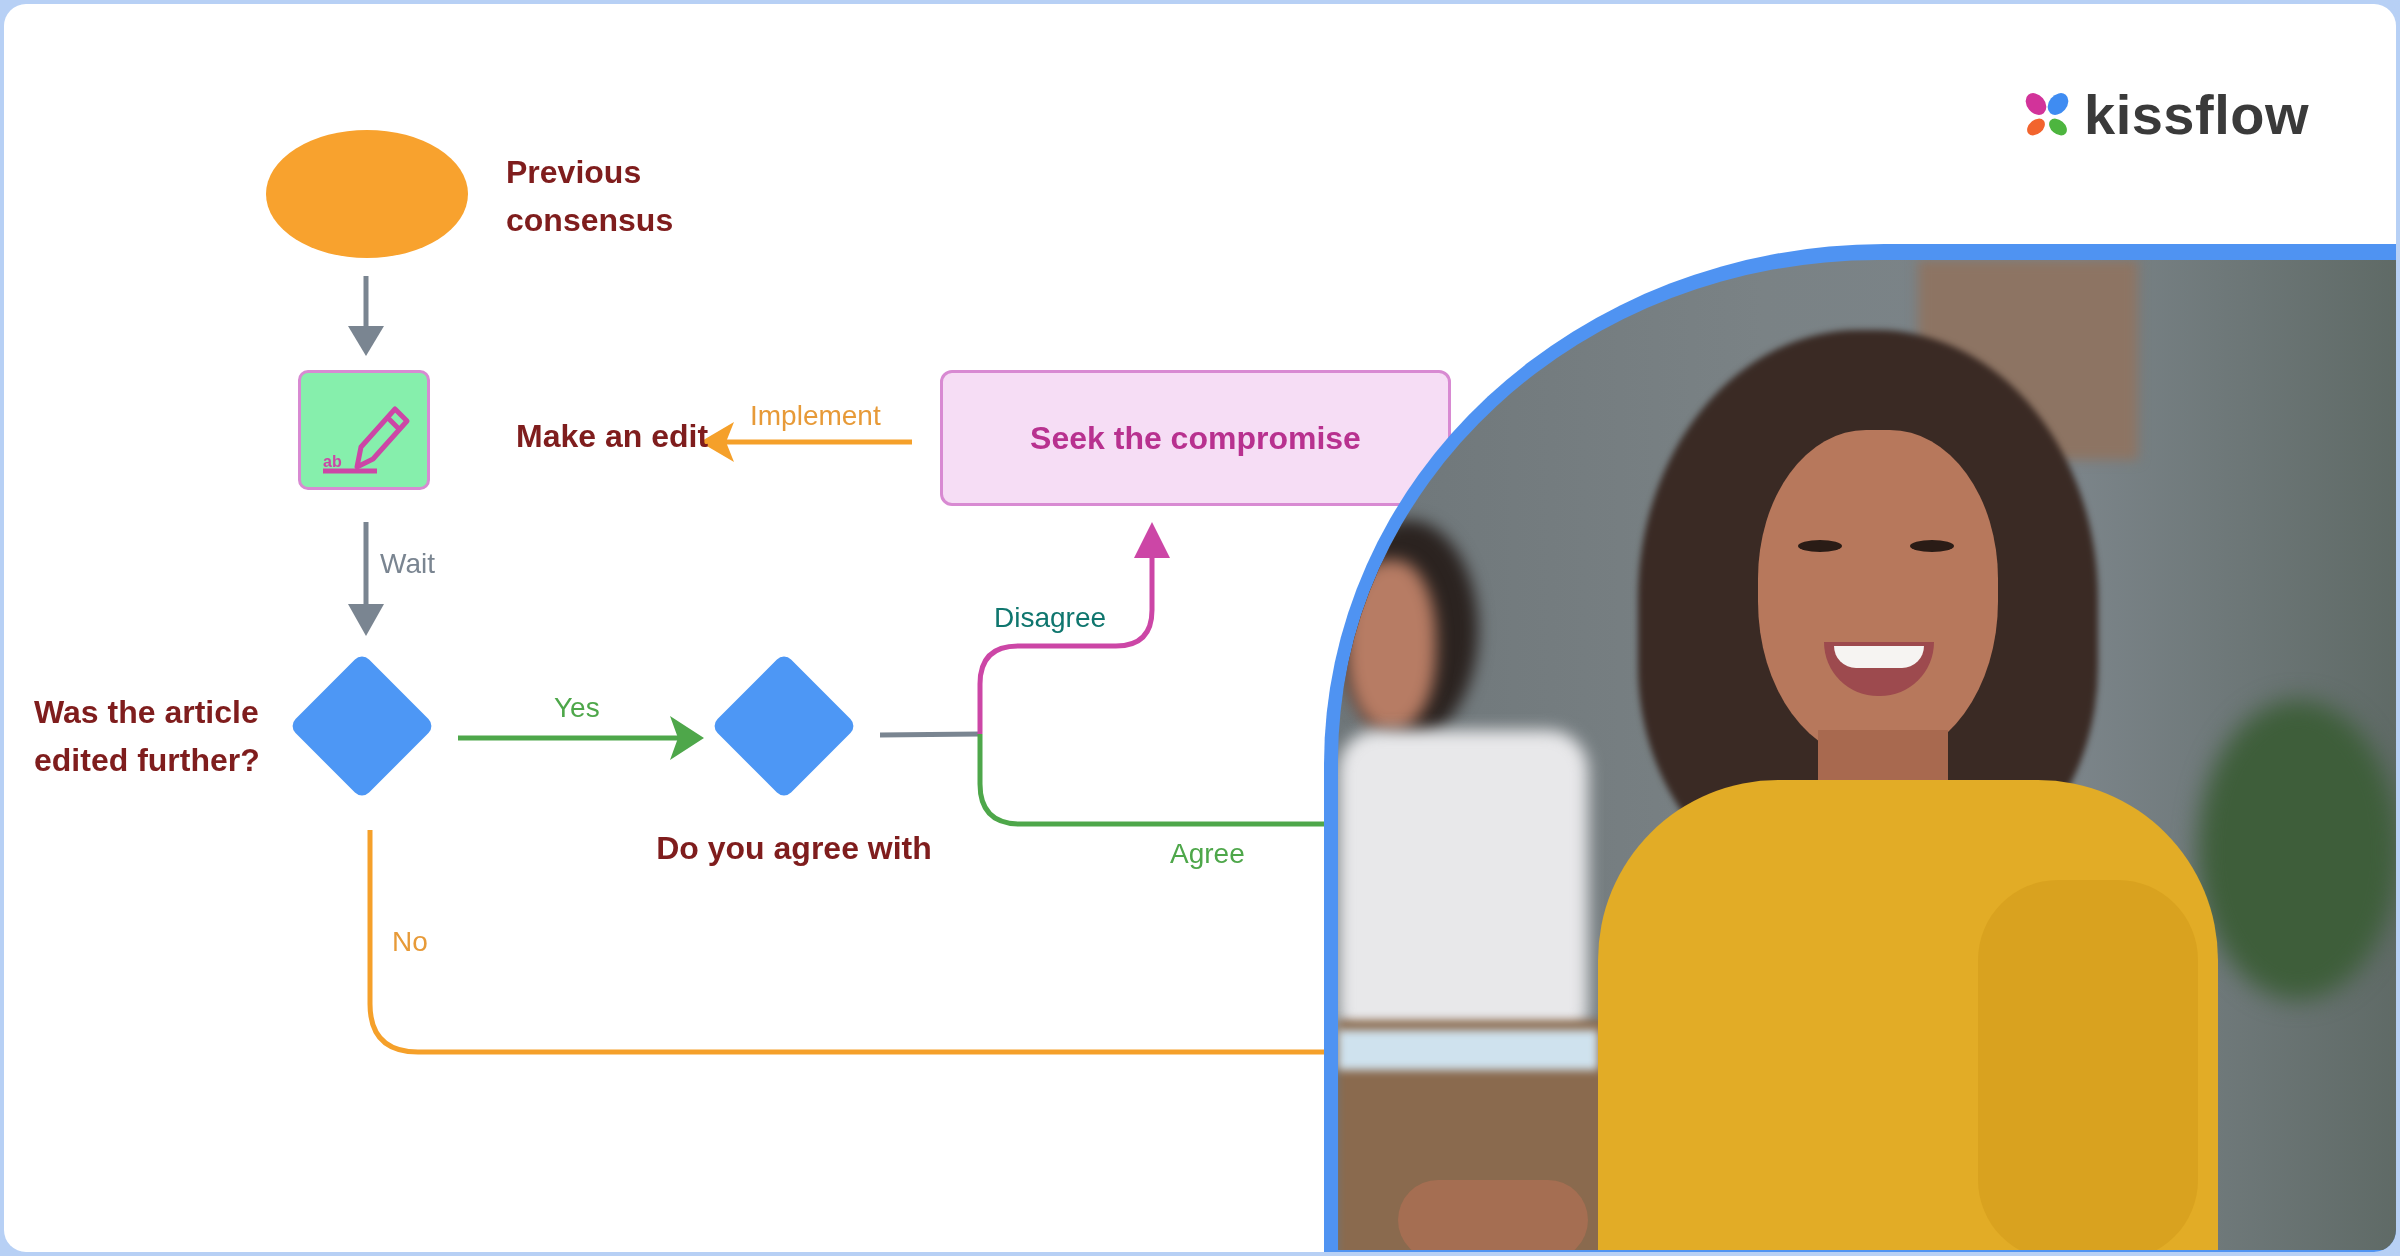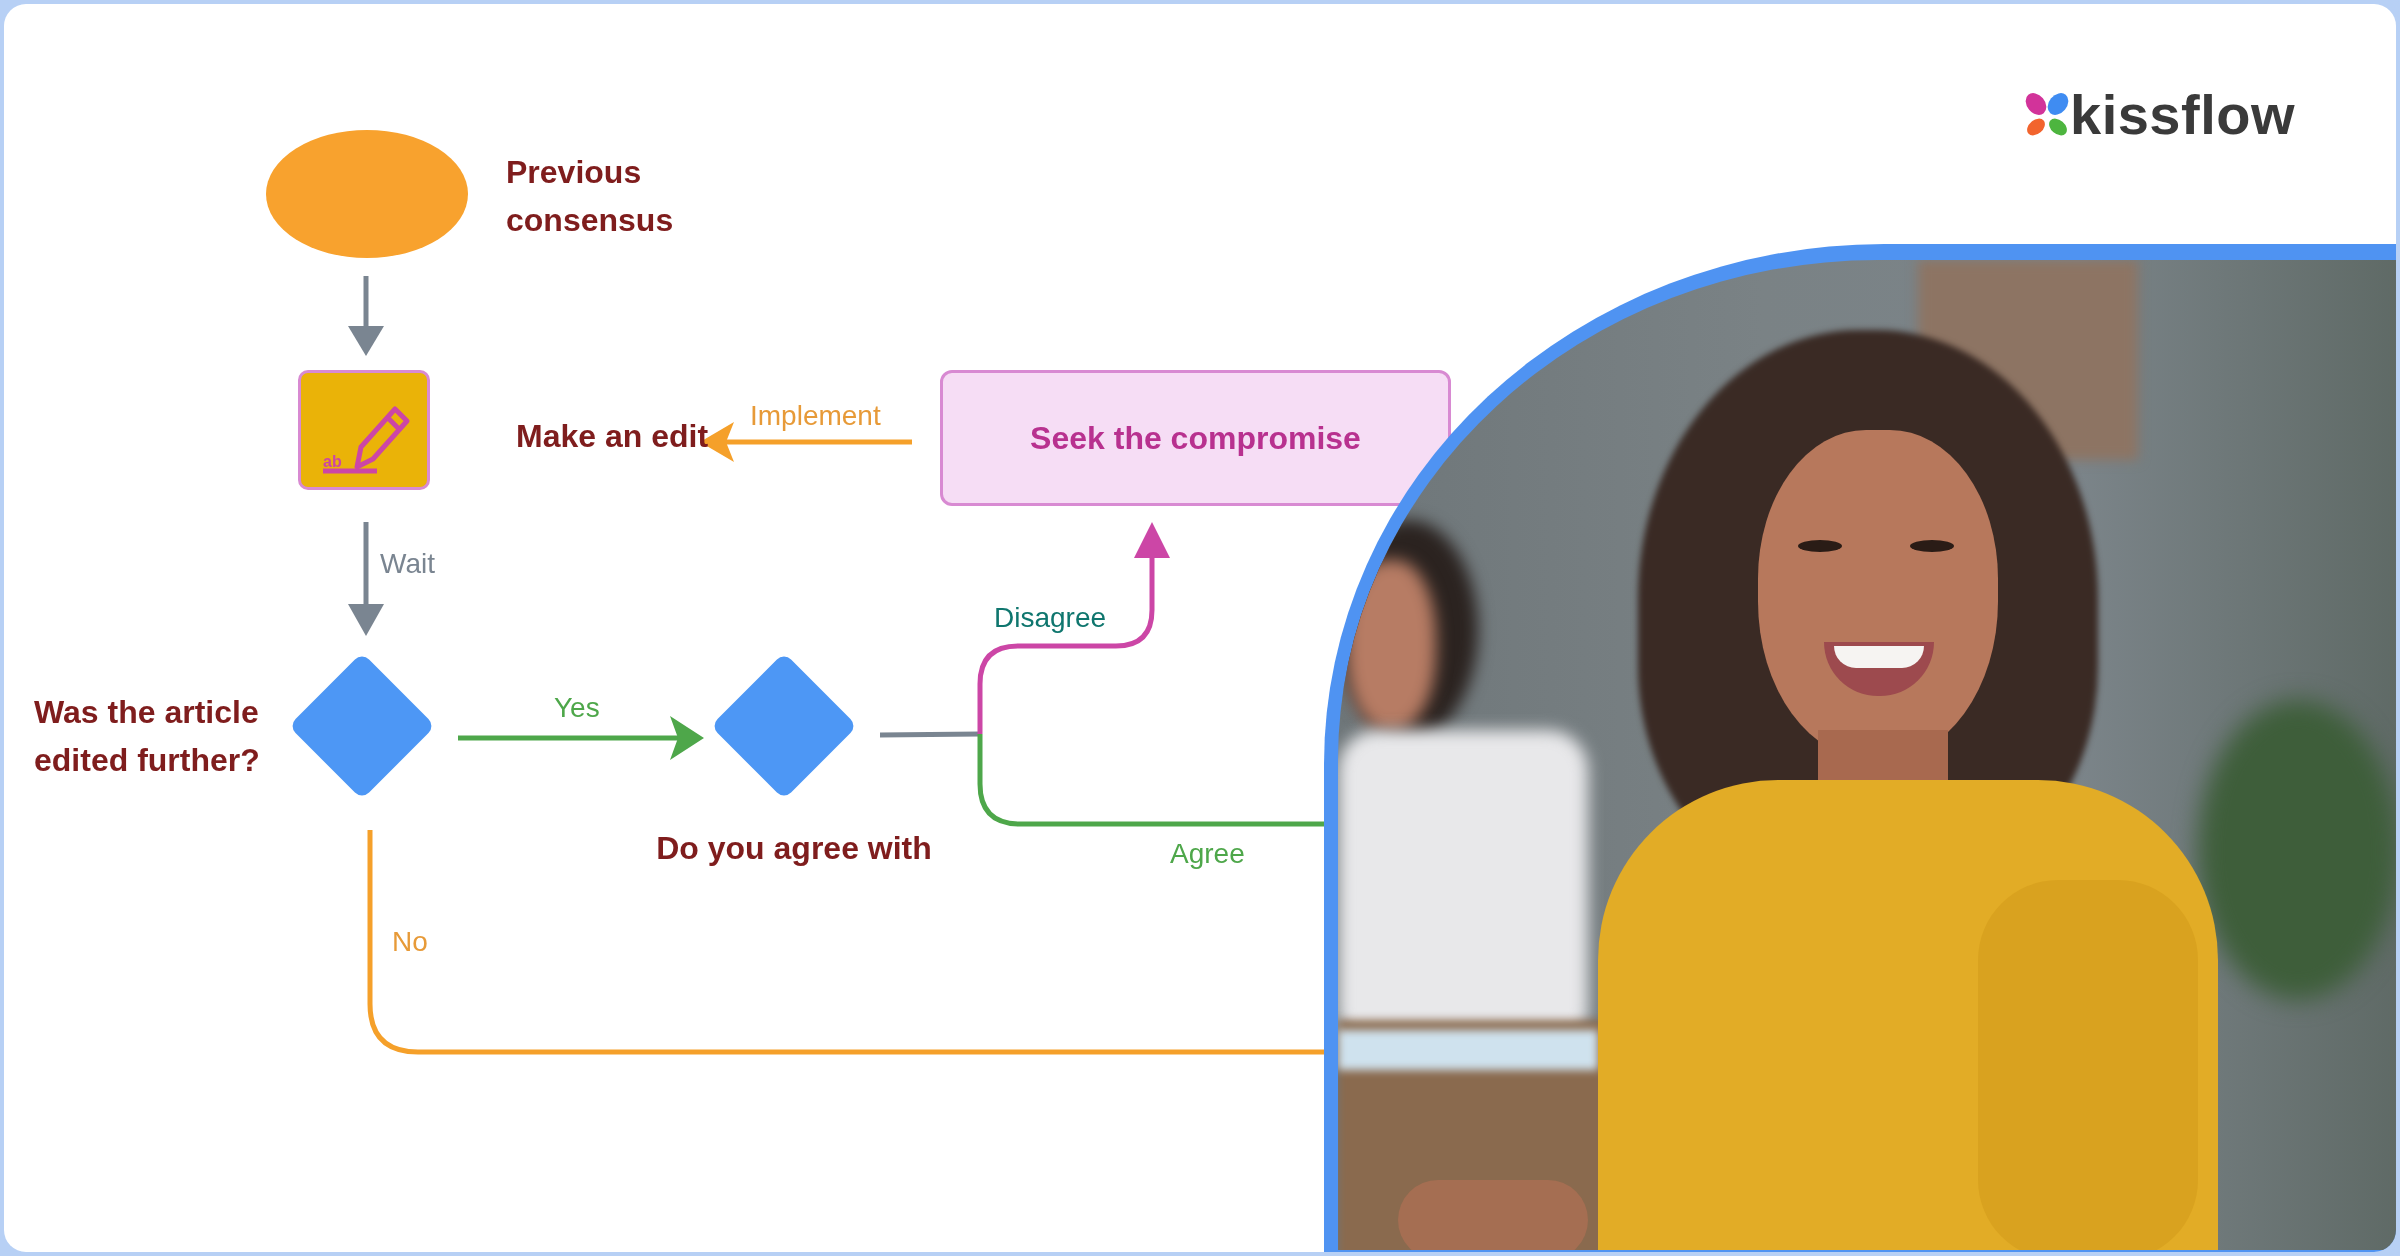--- a/index.html
+++ b/index.html
@@ -1,21 +1,21 @@
 <!DOCTYPE html>
 <html><head>
 <meta charset="utf-8">
 <style>
   html, body { margin:0; padding:0; }
   body { width:2400px; height:1256px; background:#b7d0f5; font-family:"Liberation Sans", sans-serif; overflow:hidden; }
   .card { position:absolute; left:4px; top:4px; width:2392px; height:1248px; background:#ffffff; border-radius:22px; overflow:hidden; }
   .abs { position:absolute; }
   .label-dark { color:#7f1d1d; font-weight:bold; font-size:32px; line-height:48px; }
   .edge-label { font-size:28px; }
-  .logo { position:absolute; left:2020px; top:78px; display:flex; align-items:center; }
+  .logo { position:absolute; left:2020px; top:78px; display:flex; align-items:center; gap:14px; }
   .logo-text { font-size:56px; font-weight:bold; color:#3a3a3a; letter-spacing:0.5px; }
   .photo-frame { position:absolute; left:1320px; top:240px; width:1090px; height:1020px; background:#4f93f2; border-top-left-radius:560px 520px; }
   .photo { position:absolute; left:1334px; top:256px; width:1060px; height:990px; border-top-left-radius:540px 500px; overflow:hidden;
     background:linear-gradient(90deg,#6e7679 0%,#7a8285 40%,#7b8489 70%,#5f6a66 100%); }
 </style>
 </head>
 <body>
 
 <div class="card">
 
@@ -42,21 +42,21 @@
 
     <path d="M366 826 V1000 Q366 1048 414 1048 H1330" fill="none" stroke="#f5a02a" stroke-width="5"></path>
   </svg>
 
   <div class="abs" style="left:262px;top:126px;width:202px;height:128px;border-radius:50%;background:#f8a22e;"></div>
   <div class="abs label-dark" style="left:502px;top:144px;">
     <div>Previous</div>
     <div>consensus</div>
   </div>
 
-  <div class="abs" style="left:294px;top:366px;width:132px;height:120px;border-radius:10px;background:#eab308;border:3px solid #d88ad2;box-sizing:border-box;">
+  <div class="abs" style="left:294px;top:366px;width:132px;height:120px;border-radius:10px;background:#86efac;border:3px solid #d88ad2;box-sizing:border-box;">
     <svg width="126" height="126" style="position:absolute;left:0;top:0">
       <g fill="none" stroke="#cc46a6" stroke-width="5" stroke-linejoin="round">
         <path d="M56 94 L60 74 L94 36 L106 48 L72 86 Z"></path>
         <line x1="86" y1="44" x2="98" y2="56"></line>
         <line x1="22" y1="98" x2="76" y2="98"></line>
       </g>
       <text x="22" y="94" font-size="16" font-weight="bold" fill="#cc46a6" font-family="Liberation Sans, sans-serif">ab</text>
     </svg>
   </div>
   <div class="abs label-dark" style="left:468px;top:408px;margin-left:44px;">Make an edit</div>

